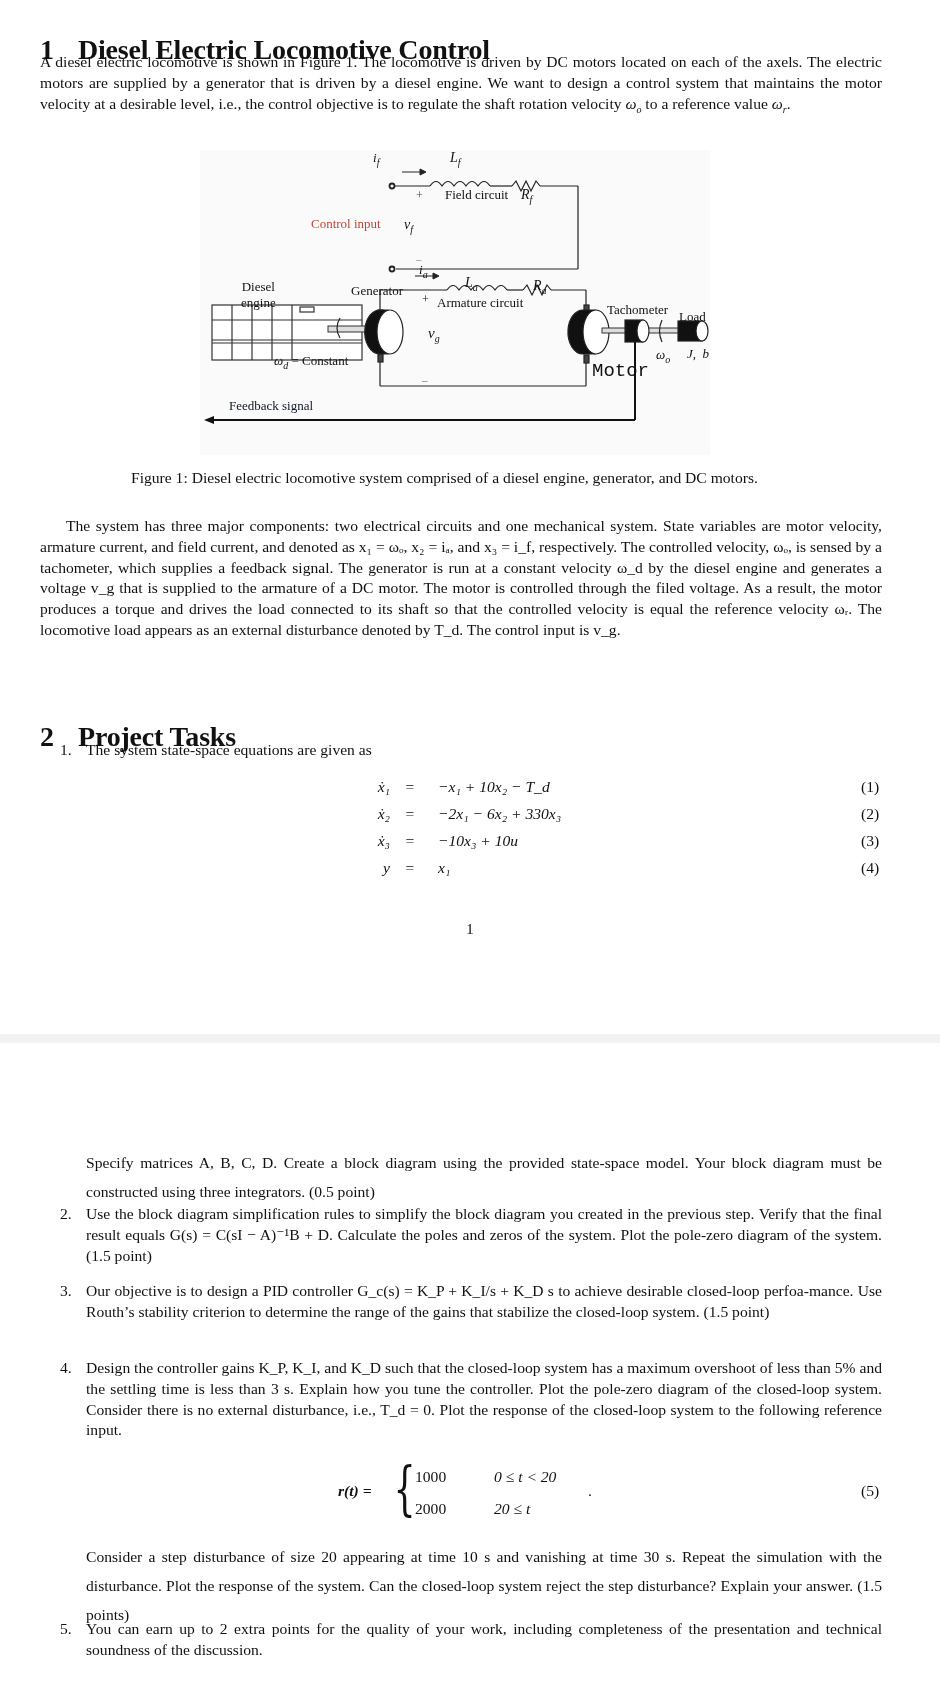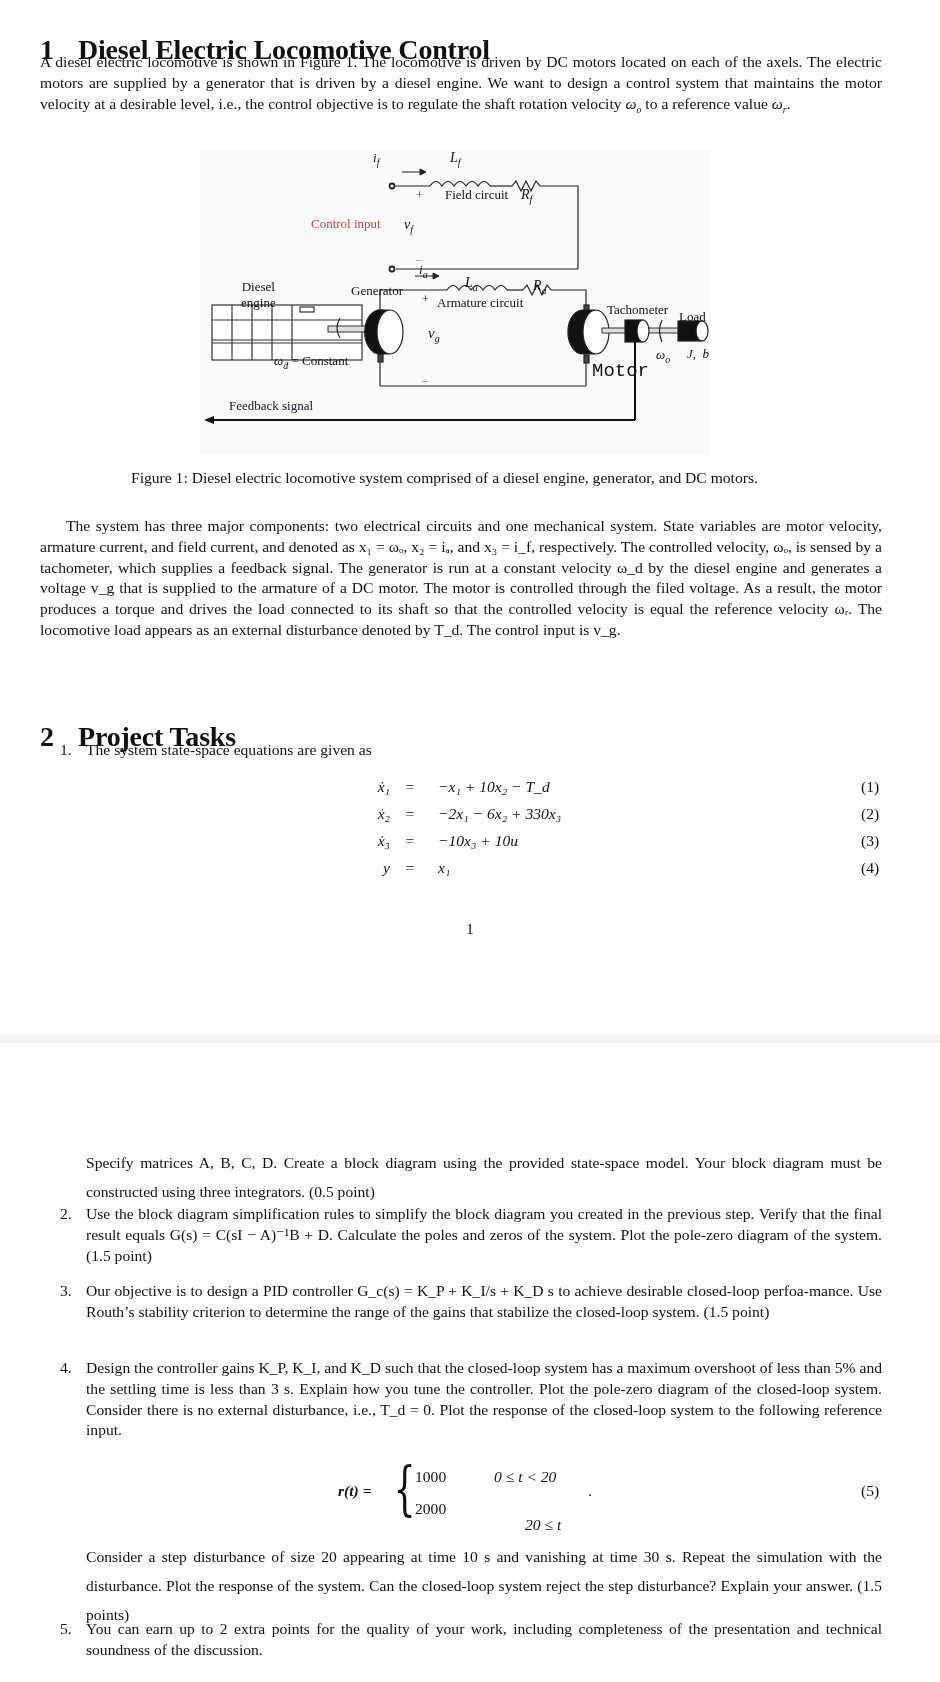--- a/index.html
+++ b/index.html
@@ -204,21 +204,21 @@
   <span class="ln">4.</span>
   <div class="lt">Design the controller gains K_P, K_I, and K_D such that the closed-loop system has a maximum overshoot of less than 5% and the settling time is less than 3 s. Explain how you tune the controller. Plot the pole-zero diagram of the closed-loop system. Consider there is no external disturbance, i.e., T_d = 0. Plot the response of the closed-loop system to the following reference input.</div>
 </div>
 
 <div class="abs" style="left:0; top:1460px; width:940px; height:70px; font-size:15.6px;">
   <span class="abs" style="left:338px; top:22px; font-style:italic;font-weight:bold;">r(t) =</span>
   <span class="brace" style="left:386px; top:0px;">{</span>
   <span class="abs" style="left:415px; top:8px;">1000</span>
   <span class="abs" style="left:494px; top:8px; font-style:italic;">0 ≤ t &lt; 20</span>
   <span class="abs" style="left:415px; top:40px;">2000</span>
-  <span class="abs" style="left:494px; top:56px; font-style:italic;margin-left:31px;">20 ≤ t</span>
+  <span class="abs" style="left:494px; top:40px; font-style:italic;">20 ≤ t</span>
   <span class="abs" style="left:588px; top:22px;">.</span>
   <span class="abs" style="left:861px; top:22px;">(5)</span>
 </div>
 
 <div class="cont" style="top:1542px;">Consider a step disturbance of size 20 appearing at time 10 s and vanishing at time 30 s. Repeat the simulation with the disturbance. Plot the response of the system. Can the closed-loop system reject the step disturbance? Explain your answer. (1.5 points)</div>
 
 <div class="list-item" style="top:1619px;">
   <span class="ln">5.</span>
   <div class="lt">You can earn up to 2 extra points for the quality of your work, including completeness of the presentation and technical soundness of the discussion.</div>
 </div>

